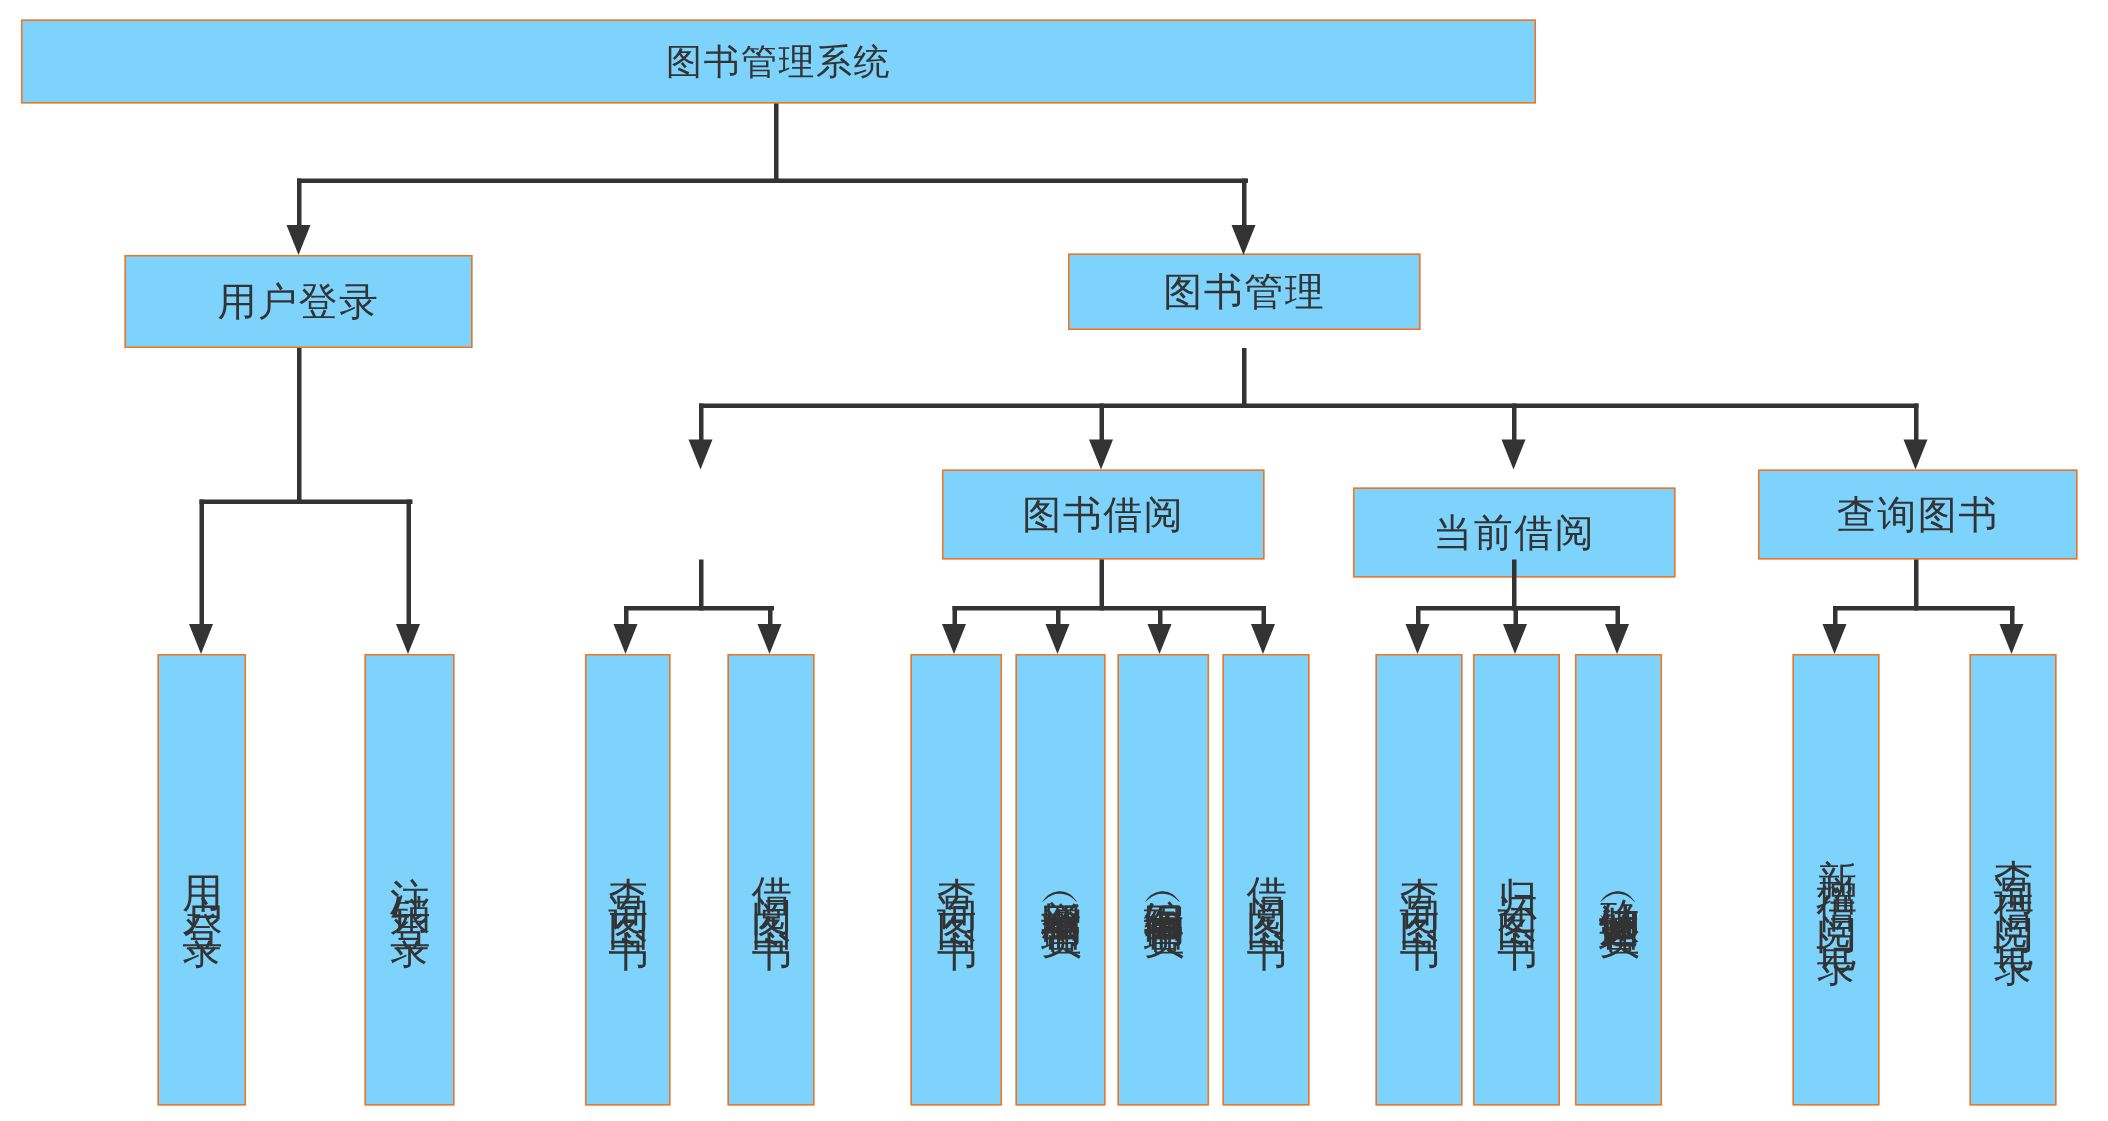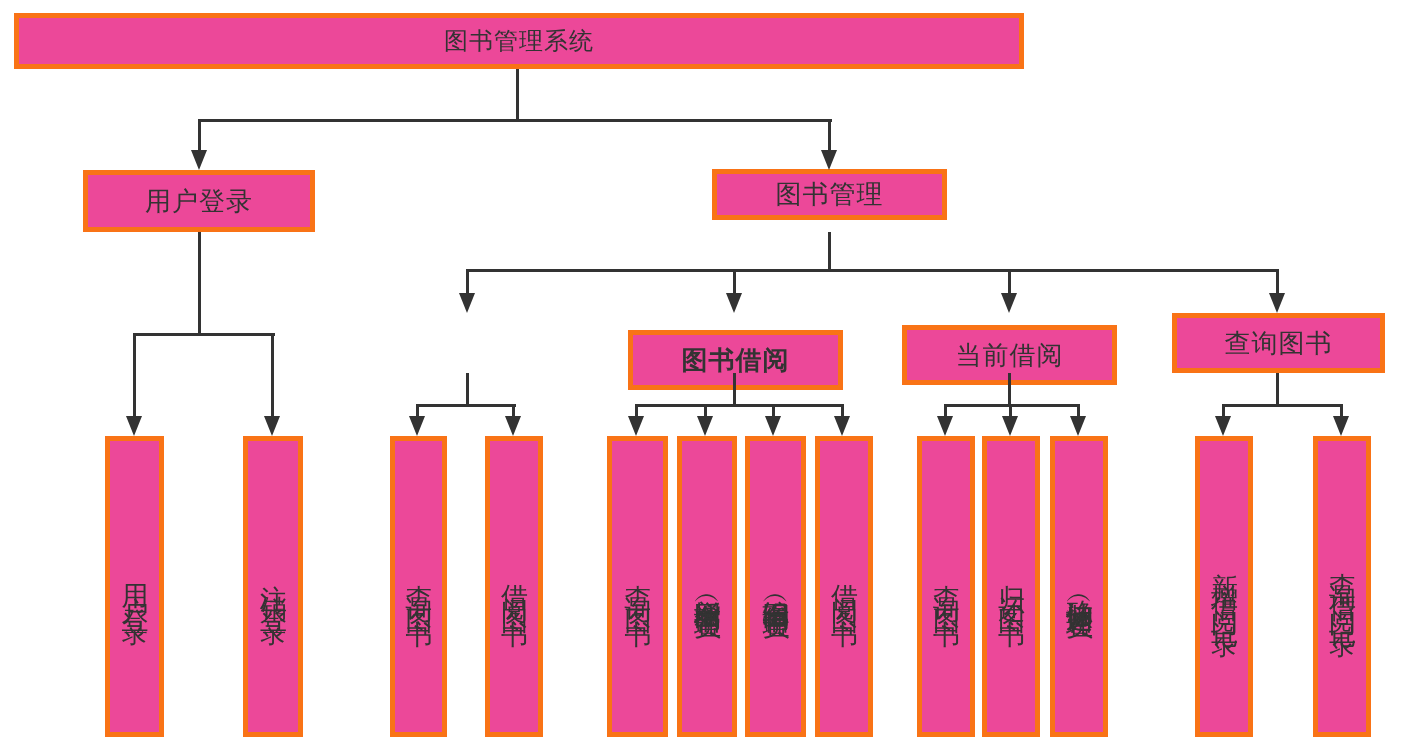--- a/index.html
+++ b/index.html
@@ -8,22 +8,22 @@
     position: relative;
     width: 1405px;
     height: 747px;
     background: #ffffff;
     overflow: hidden;
     color: #333333;
   }
   .box {
     position: absolute;
     box-sizing: border-box;
-    border: 5px solid #f97316;
-    background: #ec4899;
+    border: 1px solid #f97316;
+    background: #7dd3fc;
     display: flex;
     align-items: center;
     justify-content: center;
     color: #333333;
   }
   .hlabel { font-size: 26px; letter-spacing: 1px; white-space: nowrap; }
   .root-label { font-size: 24px; letter-spacing: 1px; }
   .vlabel {
     writing-mode: vertical-rl;
     text-orientation: mixed;
@@ -64,21 +64,21 @@
 
   <div class="box" style="left:83px; top:170px; width:232px; height:62px;">
     <span class="hlabel">用户登录</span>
   </div>
 
   <div class="box" style="left:712px; top:169px; width:235px; height:51px;">
     <span class="hlabel">图书管理</span>
   </div>
 
 
-  <div class="box" style="left:628px; top:330px; width:215px; height:60px;font-weight:bold;">
+  <div class="box" style="left:628px; top:313px; width:215px; height:60px;">
     <span class="hlabel">图书借阅</span>
   </div>
 
   <div class="box" style="left:902px; top:313px; width:215px; height:60px;margin-top:12px;">
     <span class="hlabel">当前借阅</span>
   </div>
 
   <div class="box" style="left:1172px; top:313px; width:213px; height:60px;">
     <span class="hlabel">查询图书</span>
   </div>

